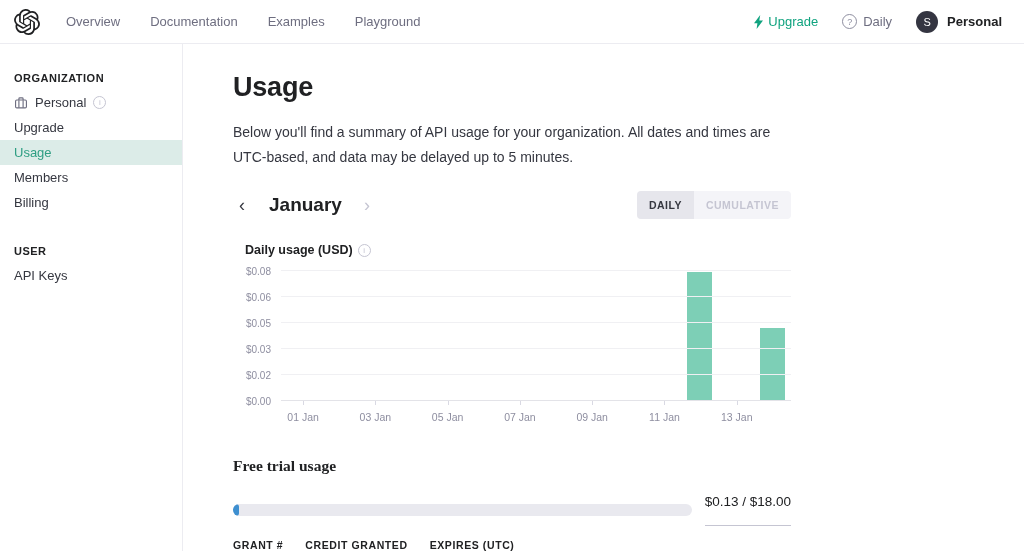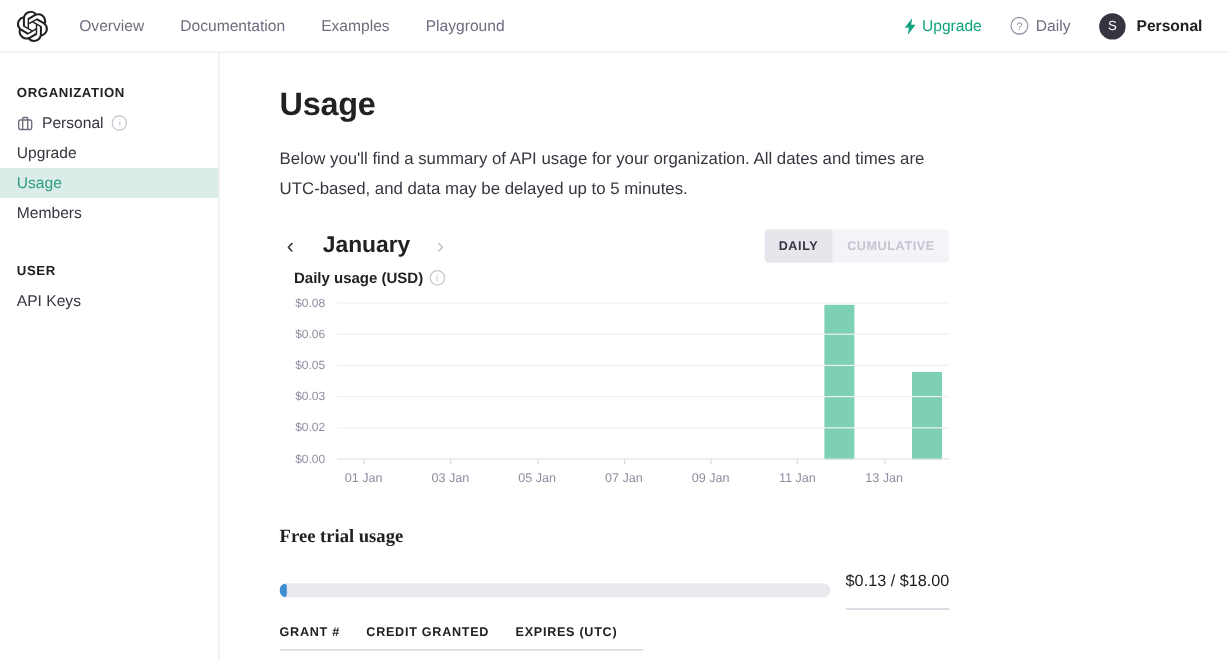--- a/index.html
+++ b/index.html
@@ -44,21 +44,21 @@
   .chev { font-size:18px; color:#353740; cursor:pointer; padding:0 6px; line-height:1; }
   .chev.disabled { color:#c5c5d2; }
   .month-name { font-size:19px; font-weight:700; color:#202123; margin:0 16px 0 18px; }
   .toggle { margin-left:auto; display:flex; border-radius:4px; overflow:hidden; }
   .toggle button { border:none; font-family:inherit; font-size:10.5px; font-weight:700;
     letter-spacing:.5px; padding:8px 12px; cursor:pointer; }
   .toggle .on  { background:#e6e6ec; color:#353740; }
   .toggle .off { background:#f4f4f8; color:#c5c5d2; }
 
   
-  .chart-title-row { margin-top:6px; padding-left:12px; display:flex; align-items:flex-start; gap:5px; }
+  .chart-title-row { margin-top:24px; padding-left:12px; display:flex; align-items:center; gap:5px; }
   .chart-title { font-size:12.5px; font-weight:700; color:#202123; }
   .info-circle { width:13px; height:13px; border:1.1px solid #c5c5d2; border-radius:50%;
     color:#c5c5d2; font-size:8px; display:inline-flex; align-items:center; justify-content:center;
     font-style:normal; }
   .chart { margin-top:14px; display:flex; }
   .y-axis { width:48px; position:relative; height:130px; flex-shrink:0; }
   .ytick { position:absolute; right:10px; transform:translateY(50%); font-size:10px; color:#8e8ea0; }
   .plot { flex:1; position:relative; height:130px; }
   .gridline { position:absolute; left:0; right:0; height:1px; background:#f0f0f3; }
   .gridline.baseline { background:#e3e3e8; }
@@ -126,20 +126,21 @@
             <rect x="1.8" y="4.6" width="12.4" height="9" rx="1.4"></rect>
             <path d="M5.6 4.6V3.2a1 1 0 0 1 1-1h2.8a1 1 0 0 1 1 1v1.4M5.6 4.9v8.4M10.4 4.9v8.4"></path>
           </svg>
       </span>
       <span>Personal</span>
       <span class="info-circle">i</span>
     </div>
     <div class="side-item">Upgrade</div>
     <div class="side-item active">Usage</div>
     <div class="side-item">Members</div>
+    <div class="side-item">Billing</div>
     <div class="side-gap"></div>
     <div class="side-title">USER</div>
     <div class="side-item">API Keys</div>
   </aside>
 
   <main class="main">
     <div class="content">
       <h1 class="page-title">Usage</h1>
       <p class="desc">Below you'll find a summary of API usage for your organization. All dates and times are UTC-based, and data may be delayed up to 5 minutes.</p>
 

